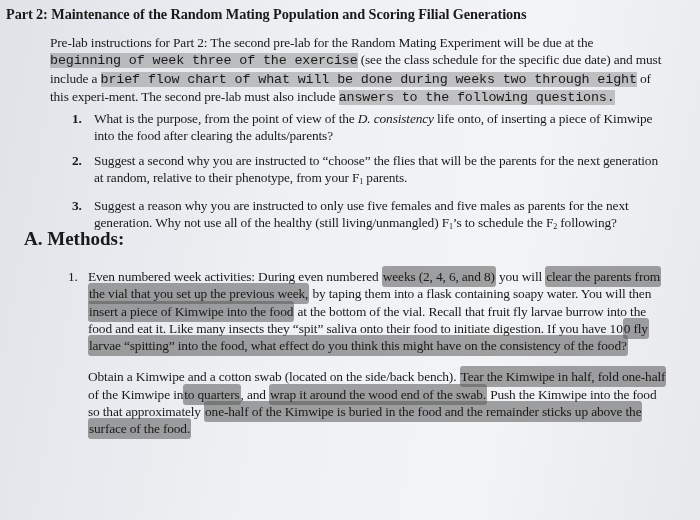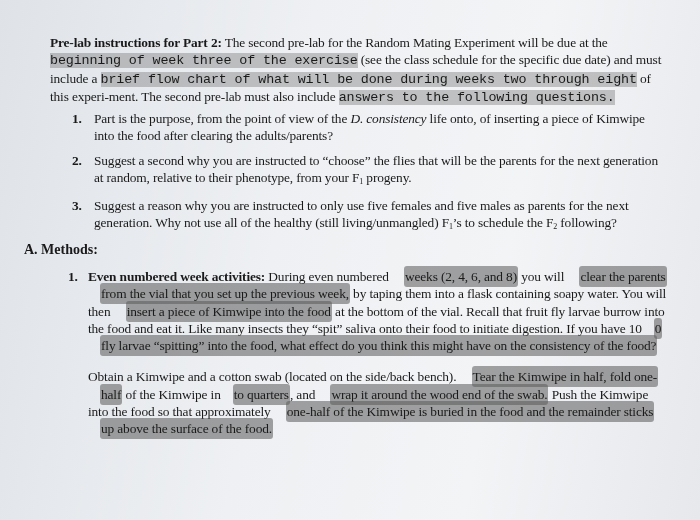--- a/index.html
+++ b/index.html
@@ -12,65 +12,65 @@
   }
   .page { position:absolute; left:0; top:0; width:700px; height:520px; }
   .title {
     position:absolute; left:6px; top:6px;
     font-weight:bold; font-size:14.3px; letter-spacing:-0.1px; white-space:nowrap;
   }
   .para {
     position:absolute; font-size:13.4px; line-height:17.3px;
     letter-spacing:-0.15px;
   }
-  .b { font-weight:bold; }
+  .b { font-weight:normal; }
   .i { font-style:italic; }
   .hl {
     background: rgba(90,90,90,0.55);
     border-radius:3px;
     padding:3px 1px;
     box-decoration-break: clone;
-    margin-left: 12px;
     -webkit-box-decoration-break: clone;
   }
   .hl-light { background: rgba(110,110,110,0.38); border-radius:0;font-family:Liberation Mono, monospace; }
   ol.q { list-style:none; margin:0; padding:0; }
   ol.q li { position:relative; padding-left:22px; margin-bottom:7px; }
   ol.q li .num { position:absolute; left:0; top:0; font-weight:bold; }
   .sub { font-size:8px; vertical-align:-2px; }
   .section {
-    position:absolute; left:24px; top:242px;
-    font-weight:bold; font-size:14px;
+    position:absolute; left:24px; top:228px;
+    font-weight:bold; font-size:19px;
   }
   .ghost {
     position:absolute; color:rgba(60,60,60,0.08); font-size:12px; font-style:italic;
     transform:scaleX(-1); white-space:nowrap;
   }
 </style>
 </head>
 <body>
 
 <div class="page">
 
   <div class="ghost" style="left:330px; top:20px;">&nbsp;</div>
 
+  <div class="title">Part 2: Maintenance of the Random Mating Population and Scoring Filial Generations</div>
 
   <div class="para" style="left:50px; top:34px; width:612px;">
     <span class="b">Pre-lab instructions for Part 2:</span><span> The second pre-lab for the Random Mating Experiment will be due at the </span><span class="hl-light">beginning of week three of the exercise</span><span> (see the class schedule for the specific due date) and must include a </span><span class="hl-light">brief flow chart of what will be done during weeks two through eight</span><span> of this experi-ment. The second pre-lab must also include </span><span class="hl-light">answers to the following questions.</span>
   </div>
 
   <div class="para" style="left:72px; top:110px; width:590px;">
     <ol class="q">
       <li>
         <span class="num">1.</span>
-        <span>Part is the purpose, from the point of view of the </span><span class="i">D. consistency</span><span> life onto, of inserting a piece of Kimwipe into the food after clearing the adults/parents?</span>
+        <span>What is the purpose, from the point of view of the </span><span class="i">D. consistency</span><span> life onto, of inserting a piece of Kimwipe into the food after clearing the adults/parents?</span>
       </li>
       <li>
         <span class="num">2.</span>
-        <span>Suggest a second why you are instructed to “choose” the flies that will be the parents for the next generation at random, relative to their phenotype, from your F</span><sub class="sub">1</sub><span> progeny.</span>
+        <span>Suggest a second why you are instructed to “choose” the flies that will be the parents for the next generation at random, relative to their phenotype, from your F</span><sub class="sub">1</sub><span> parents.</span>
       </li>
       <li>
         <span class="num">3.</span>
         <span>Suggest a reason why you are instructed to only use five females and five males as parents for the next generation. Why not use all of the healthy (still living/unmangled) F</span><sub class="sub">1</sub><span>’s to schedule the F</span><sub class="sub">2</sub><span> following?</span>
       </li>
     </ol>
   </div>
 
   <div class="section">A. Methods:</div>
 

